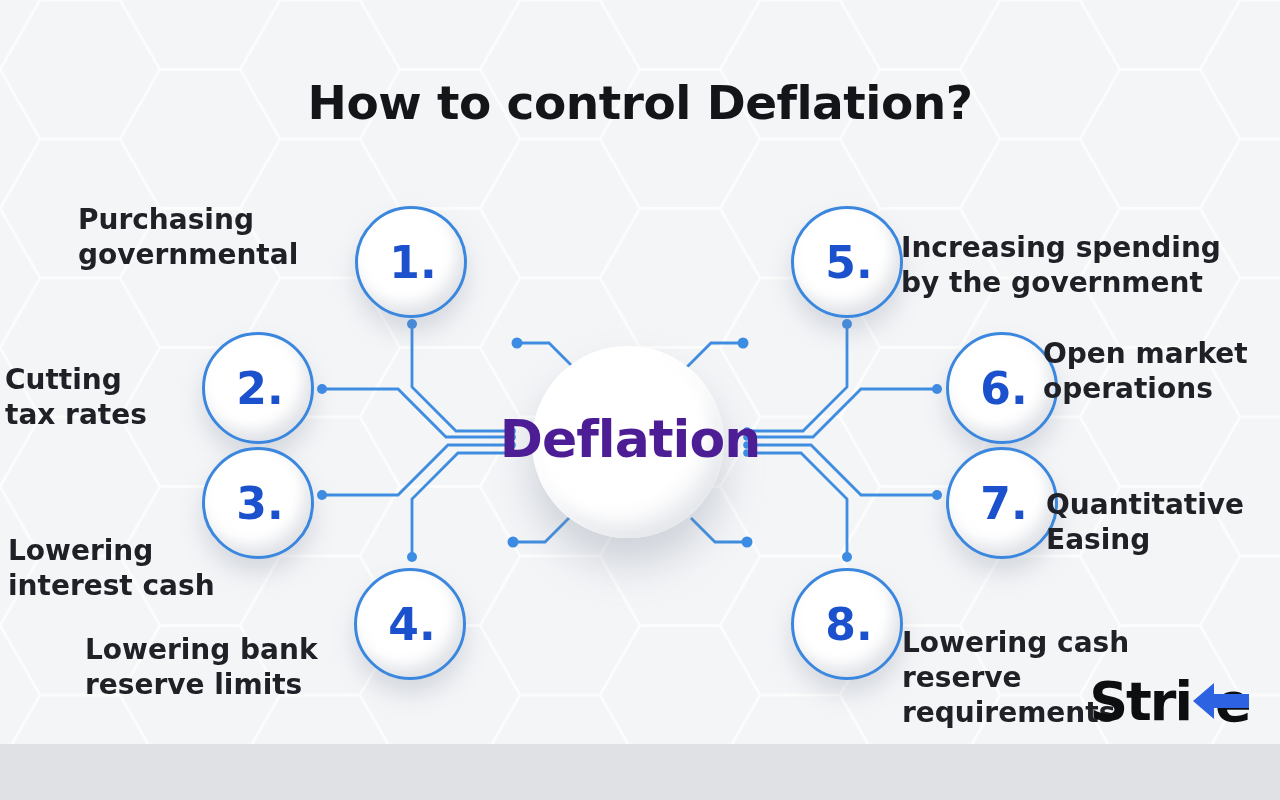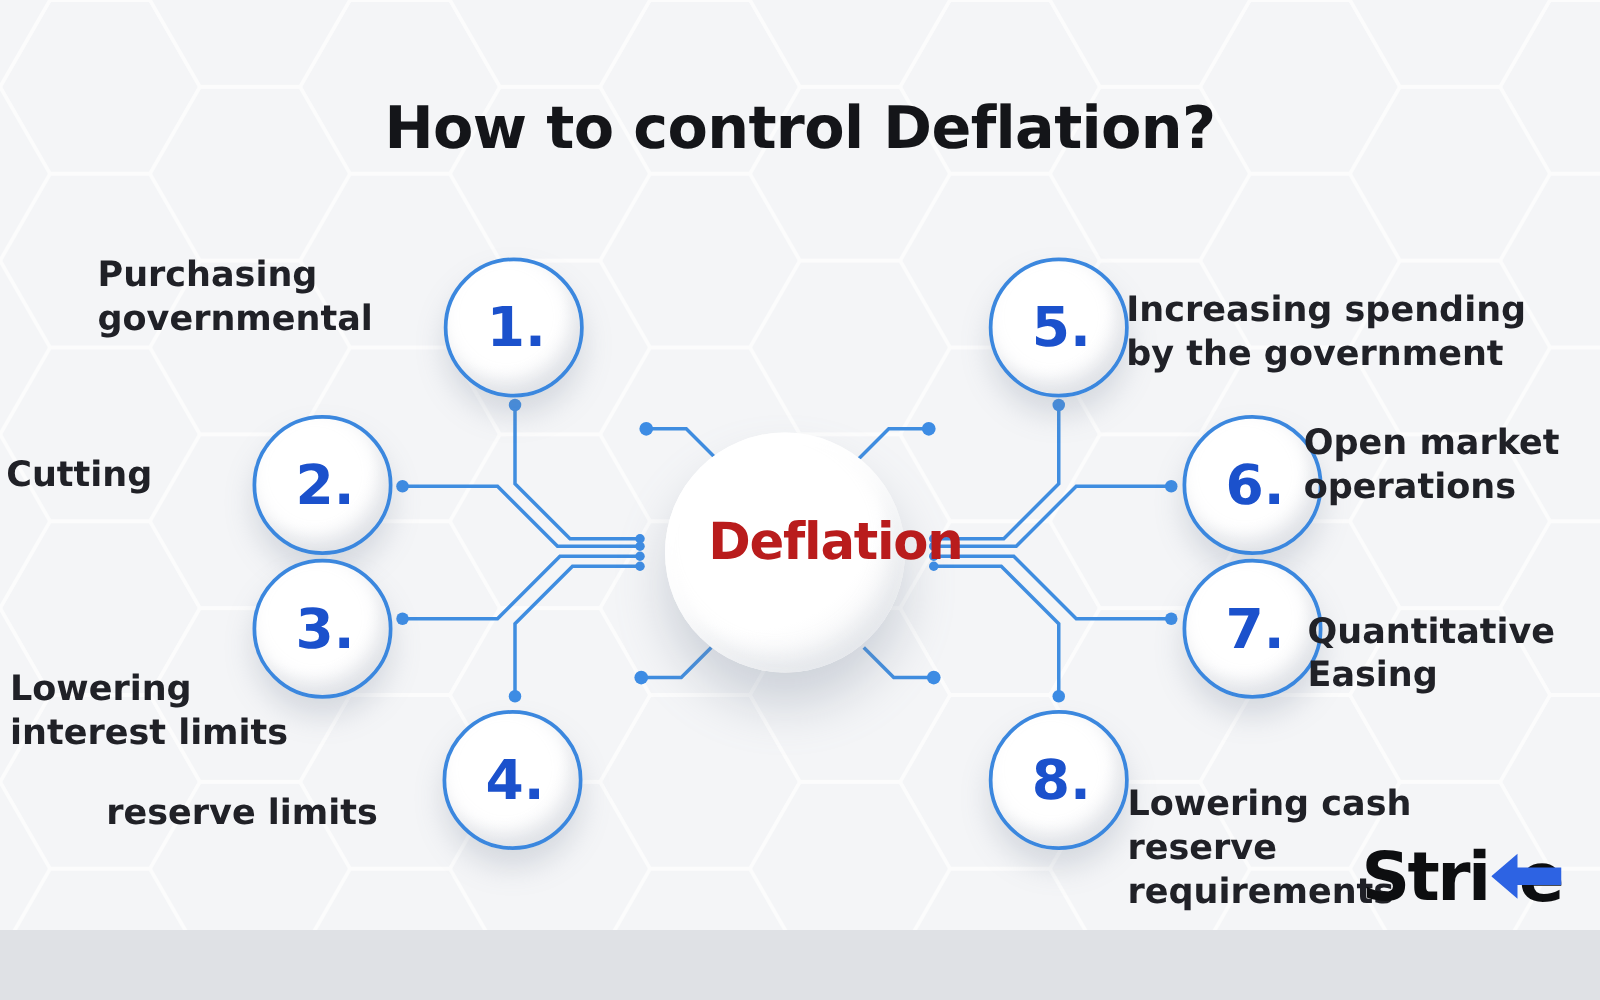--- a/index.html
+++ b/index.html
@@ -9,21 +9,21 @@
   .hexbg{position:absolute;left:0;top:0;z-index:0;}
   .connectors{position:absolute;left:0;top:0;z-index:1;}
 
   .title{position:absolute;left:0;right:0;top:44px;z-index:3;
          text-align:center;font-size:47px;font-weight:800;color:#141519;letter-spacing:-0.5px;}
 
   .center-circle{position:absolute;left:532px;top:346px;width:192px;height:192px;border-radius:50%;z-index:2;
          background:radial-gradient(circle at 36% 30%, #ffffff 55%, #f2f3f5 86%, #e9ebee 100%);
          box-shadow:0 26px 40px rgba(128,140,158,0.33), inset 6px 10px 16px rgba(255,255,255,0.95), inset -8px -12px 18px rgba(190,196,206,0.30);}
   .center-label{position:absolute;left:490px;top:409px;width:280px;z-index:3;
-         text-align:right;font-size:41px;font-weight:800;color:#b91c1c;letter-spacing:-1px;}
+         text-align:center;font-size:52px;font-weight:800;color:#4c1d95;letter-spacing:-1px;}
 
   .circle{position:absolute;width:106px;height:106px;border:3px solid #3b87de;border-radius:50%;z-index:2;
          background:radial-gradient(circle at 36% 30%, #ffffff 52%, #f3f4f6 88%, #eceef1 100%);
          box-shadow:0 14px 22px rgba(125,136,155,0.25), inset -6px -9px 14px rgba(186,192,203,0.38), inset 5px 8px 12px rgba(255,255,255,0.95);
          display:flex;align-items:center;justify-content:center;}
   .num{font-size:44px;font-weight:800;color:#1b51cc;padding-left:4px;}
 
   .c1{left:355px;top:206px;} .c2{left:202px;top:332px;} .c3{left:202px;top:447px;} .c4{left:354px;top:568px;}
   .c5{left:791px;top:206px;} .c6{left:946px;top:332px;} .c7{left:946px;top:447px;} .c8{left:791px;top:568px;}
 
@@ -139,26 +139,28 @@
   <div class="circle c8">
       <span class="num">8.</span>
     </div>
 
   <div class="label l1">
     <span class="ln">Purchasing</span>
     <span class="ln">governmental</span>
   </div>
   <div class="label l2">
     <span class="ln">Cutting</span>
+    <span class="ln">tax rates</span>
   </div>
   <div class="label l3">
     <span class="ln">Lowering</span>
-    <span class="ln">interest limits</span>
+    <span class="ln">interest cash</span>
   </div>
   <div class="label l4">
+    <span class="ln">Lowering bank</span>
     <span class="ln">reserve limits</span>
   </div>
   <div class="label l5">
     <span class="ln">Increasing spending</span>
     <span class="ln">by the government</span>
   </div>
   <div class="label l6">
     <span class="ln">Open market</span>
     <span class="ln">operations</span>
   </div>

